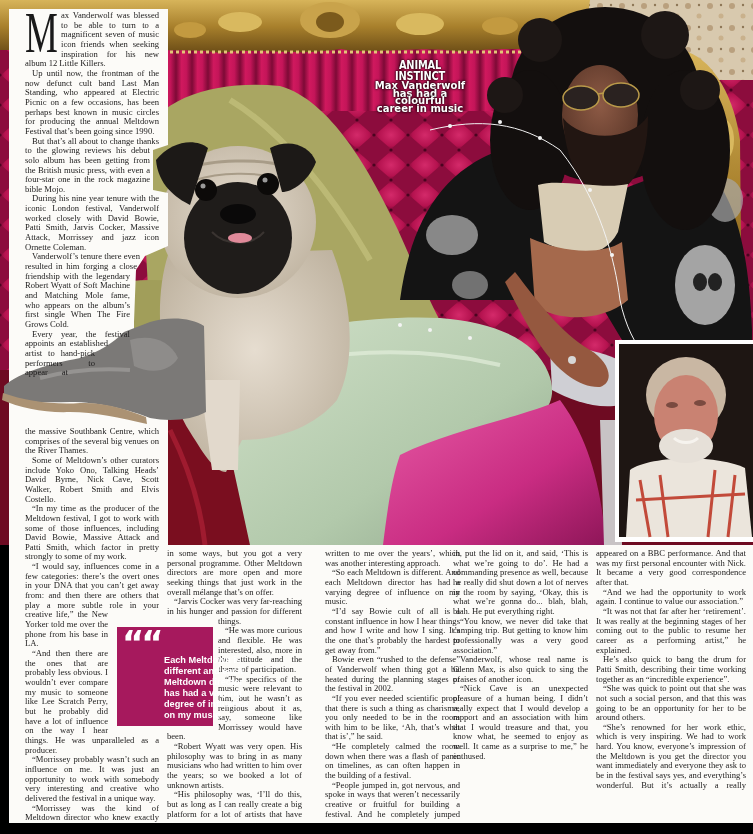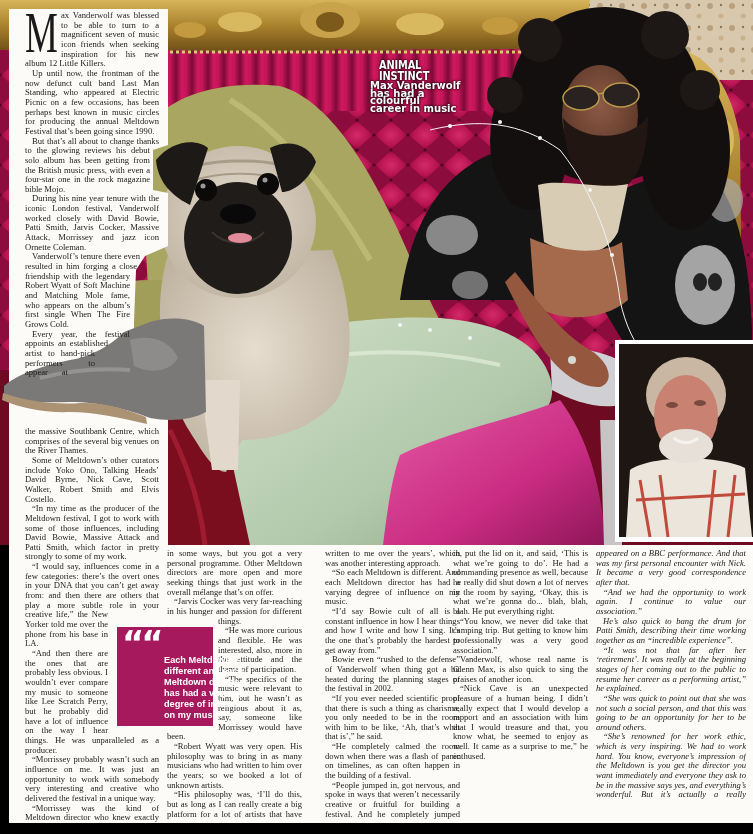--- a/index.html
+++ b/index.html
@@ -12,35 +12,35 @@
   .boot { left:0; top:300px; width:220px; height:130px; }
   .col { position:absolute; font-family:"Liberation Serif", serif; font-size:8.6px; line-height:9.65px;
     color:#1c1b1b; text-align:justify; overflow:hidden; }
   .col p { margin:0; text-indent:7px; }
   .col p.noind { text-indent:0; }
   .col p.last { text-align-last:justify; }
   .col1 { left:25px; top:11px; width:134px; height:811px; }
   .col2 { left:167px; top:549px; width:135px; height:272px; }
   .col3 { left:309px; top:549px; width:135px; height:272px;margin-left:16px; }
   .col4 { left:453px; top:549px; width:135px; height:272px; }
-  .col5 { left:596px; top:549px; width:150px; height:272px;font-style:italic; }
+  .col5 { left:596px; top:549px; width:150px; height:272px; }
   .dropcap { float:left; width:34px; height:39px; margin:1px 2px 0 0; font-family:"Liberation Serif", serif;
     font-size:56px; line-height:42px; color:#1a1a1a; overflow:visible; }
   .dropcap span { display:inline-block; transform:scaleX(0.66); transform-origin:left top; }
   .spacer-r { float:right; width:0; height:141px; }
   .shape-r { float:right; clear:right; width:134px; height:660px;
     shape-outside: polygon(134px 0px,125px 0px,125px 38px,134px 38px,134px 101px,115px 101px,115px 111px,112px 111px,112px 120px,105px 120px,105px 188px,83px 188px,83px 197px,70px 197px,70px 217px,43px 217px,43px 228px,0px 228px,0px 274px,134px 274px,134px 466px,83px 466px,83px 576px,134px 576px,134px 660px); }
   .shape-l2 { float:left; width:51px; height:181px;
     shape-outside: polygon(0px 68px,51px 68px,51px 181px,0px 181px); }
   .pullquote { left:117px; top:627px; width:96px; height:99px; background:#a6195d; color:#fff;
     font-family:"Liberation Sans", sans-serif; font-weight:bold; }
   .pq-mark { position:absolute; left:5px; top:-1px; font-size:34px; line-height:34px; font-family:"DejaVu Sans", sans-serif; font-weight:bold; letter-spacing:-3px; }
   .pq-text { position:absolute; left:6px; top:28px; font-size:9.2px; line-height:11px; white-space:nowrap; }
   .pq-text span { display:block;padding-left:41px; }
-  .caption { left:370px; top:60px; width:100px; text-align:left; color:#fff;
+  .caption { left:370px; top:60px; width:100px; text-align:center; color:#fff;
     font-family:"DejaVu Sans", sans-serif; text-shadow:0 0 2px #000, 0 0 3px rgba(0,0,0,.8); }
   .cap-title { font-weight:bold; font-size:12px; line-height:11px; display:block; transform:scaleX(0.82); letter-spacing:-0.2px; }
   .cap-line { font-weight:bold; font-size:10px; line-height:7.6px; display:block; }
 </style>
 </head>
 <body>
 
 <svg class="abs photo" viewBox="0 0 753 545" width="753" height="545" xmlns="http://www.w3.org/2000/svg">
   <defs>
     <radialGradient id="tuftG" cx="50%" cy="50%" r="55%">
@@ -265,24 +265,24 @@
 <div class="col col4">
   <p class="noind">in, put the lid on it, and said, ‘This is what we’re going to do’. He had a commanding presence as well, because he really did shut down a lot of nerves in the room by saying, ‘Okay, this is what we’re gonna do... blah, blah, blah. He put everything right.</p>
   <p>“You know, we never did take that camping trip. But getting to know him professionally was a very good association.”</p>
   <p>Vanderwolf, whose real name is Glenn Max, is also quick to sing the praises of another icon.</p>
   <p>“Nick Cave is an unexpected pleasure of a human being. I didn’t really expect that I would develop a rapport and an association with him that I would treasure and that, you know what, he seemed to enjoy as well. It came as a surprise to me,” he enthused.</p>
 </div>
 
 <div class="col col5">
   <p class="noind">appeared on a BBC performance. And that was my first personal encounter with Nick. It became a very good correspondence after that.</p>
   <p>“And we had the opportunity to work again. I continue to value our association.”</p>
+  <p>“It was not that far after her ‘retirement’. It was really at the beginning stages of her coming out to the public to resume her career as a performing artist,” he explained.</p>
   <p>He’s also quick to bang the drum for Patti Smith, describing their time working together as an “incredible experience”.</p>
-  <p>“It was not that far after her ‘retirement’. It was really at the beginning stages of her coming out to the public to resume her career as a performing artist,” he explained.</p>
   <p>“She was quick to point out that she was not such a social person, and that this was going to be an opportunity for her to be around others.</p>
-  <p class="last">“She’s renowned for her work ethic, which is very inspiring. We had to work hard. You know, everyone’s impression of the Meltdown is you get the director you want immediately and everyone they ask to be in the massive says yes, and everything’s wonderful. But it’s actually a really</p>
+  <p class="last">“She’s renowned for her work ethic, which is very inspiring. We had to work hard. You know, everyone’s impression of the Meltdown is you get the director you want immediately and everyone they ask to be in the festival says yes, and everything’s wonderful. But it’s actually a really</p>
 </div>
 
 <div class="abs pullquote">
   <span class="pq-mark">““</span>
   <div class="pq-text">
     <span>Each Meltdown is</span>
     <span>different and each</span>
     <span>Meltdown director</span>
     <span>has had a varying</span>
     <span>degree of influence</span>

